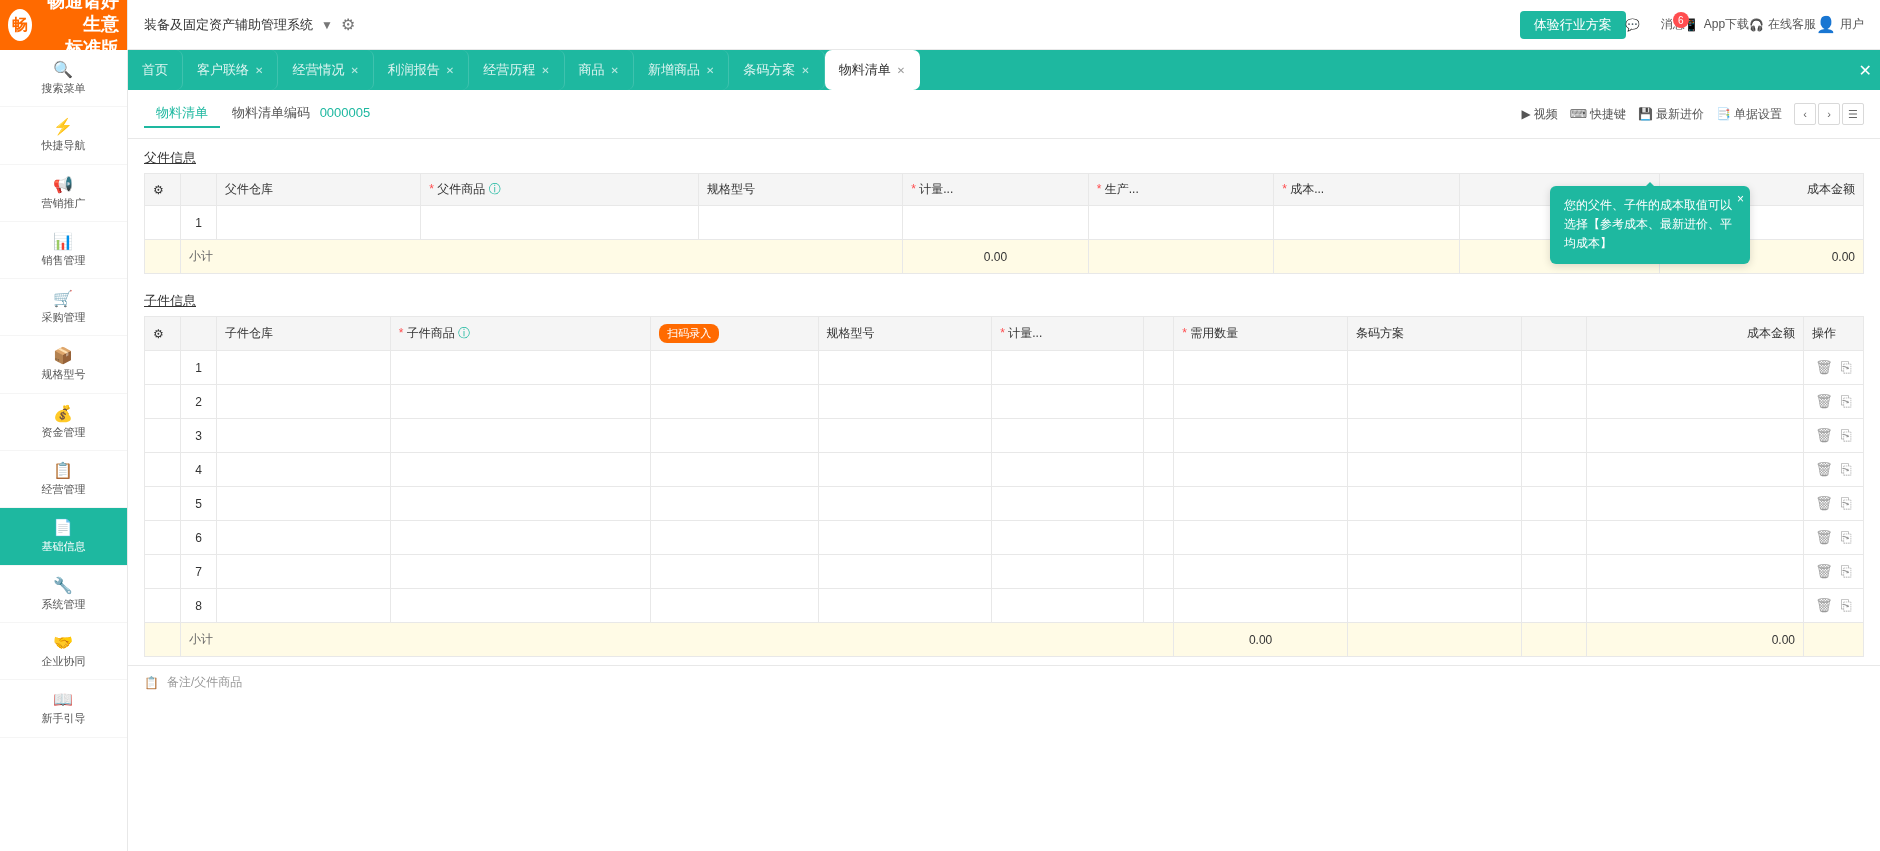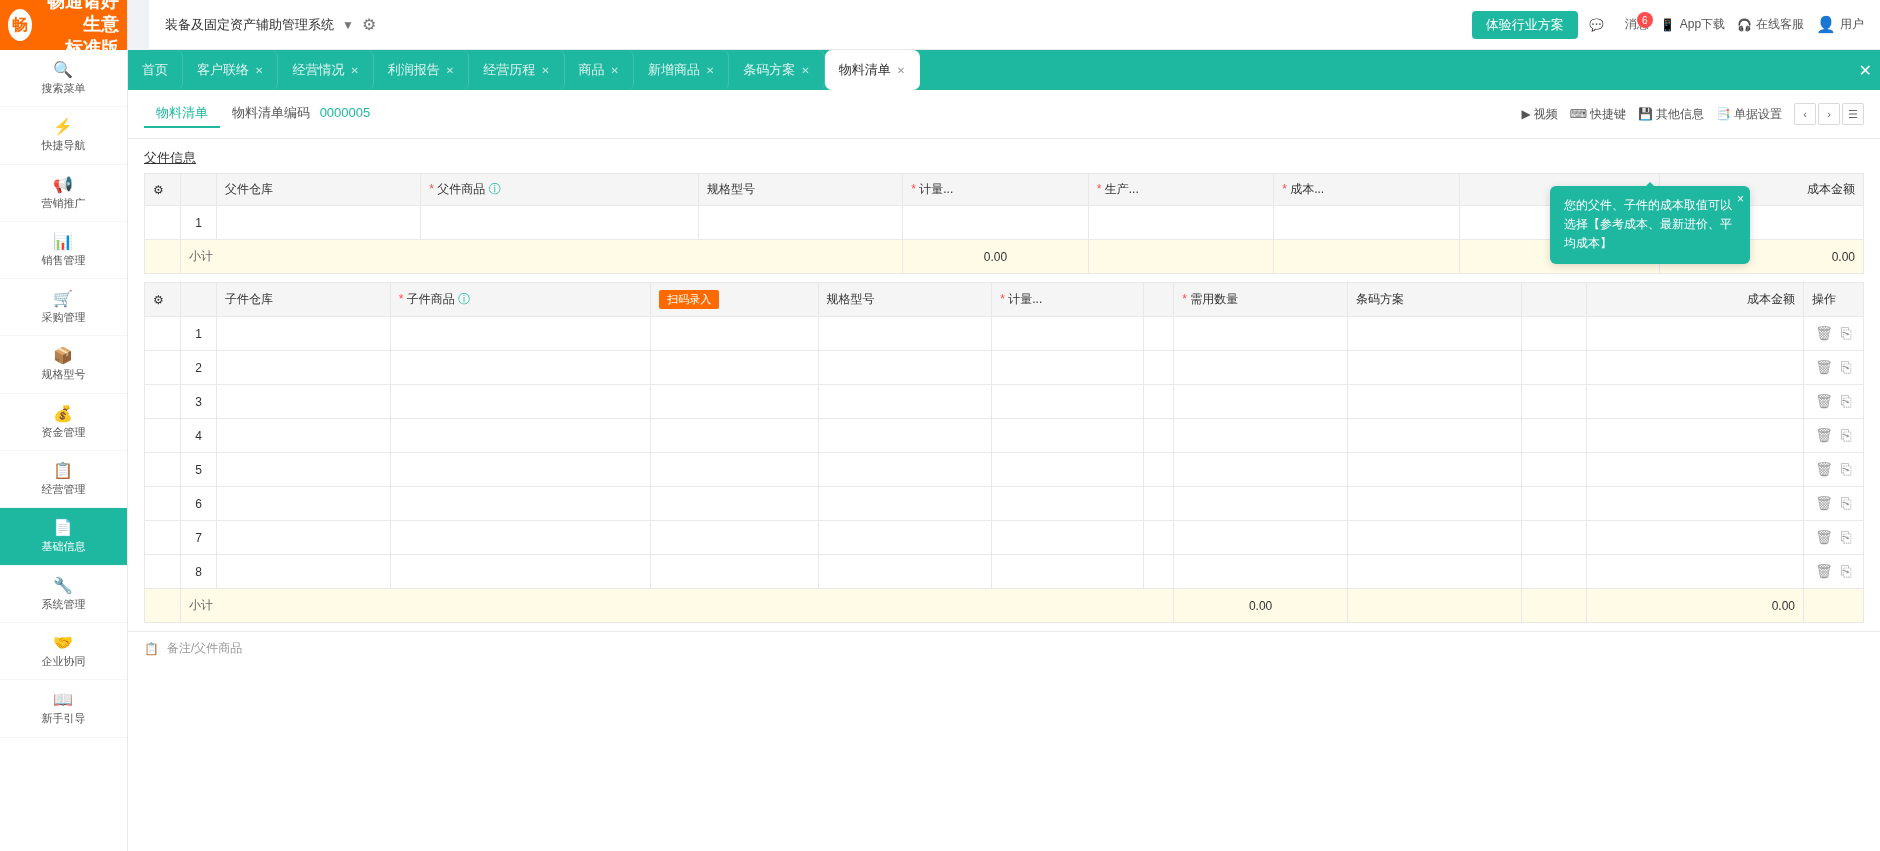--- a/index.html
+++ b/index.html
@@ -51,21 +51,20 @@
 
     
     .topbar {
       background: #fff;
       height: 50px;
       display: flex;
       align-items: center;
       padding: 0 16px;
       border-bottom: 1px solid #e8e8e8;
       justify-content: space-between;
-      margin-left: 21px;
     }
     .topbar-left { display: flex; align-items: center; gap: 8px; }
     .topbar-btn {
       background: #1eb8a0;
       color: #fff;
       border: none;
       border-radius: 4px;
       padding: 5px 14px;
       cursor: pointer;
       font-size: 13px;
@@ -191,21 +190,21 @@
     .required { color: #ff4d4f; }
     .col-num { width: 36px; text-align: center; color: #999; }
     .col-settings { width: 36px; text-align: center; }
     .col-actions { width: 60px; text-align: center; white-space: nowrap; }
     .action-icon { cursor: pointer; color: #999; font-size: 14px; margin: 0 2px; }
 
     .scan-btn {
       background: #ff6a00;
       color: #fff;
       border: none;
-      border-radius: 2px;
+      border-radius: 8px;
       padding: 2px 8px;
       font-size: 11px;
       cursor: pointer;
       white-space: nowrap;
     }
 
     
     .tooltip-box {
       position: absolute;
       top: 90px;
@@ -327,21 +326,21 @@
 </div>
 
 <div class="main">
 
   <div class="topbar">
     <div class="topbar-left">
       <span style="color:#333;font-size:13px;">装备及固定资产辅助管理系统</span>
       <span style="font-size:12px;color:#777;cursor:pointer;">▼</span>
       <span style="font-size:16px;color:#777;cursor:pointer;">⚙</span>
     </div>
-    <div style="display:flex;gap:12px;align-items:center;">
+    <div style="display:flex;align-items:center;">
       <button class="topbar-btn">体验行业方案</button>
       <div class="topbar-icon-btn badge-wrap">
         <span>💬</span>
         <span class="badge">6</span>
         <span style="margin-left:16px;">消息</span>
       </div>
       <div class="topbar-icon-btn">
         <span>📱</span>
         <span>App下载</span>
       </div>
@@ -409,21 +408,21 @@
         <div class="action-link">
           <span>▶</span>
           <span>视频</span>
         </div>
         <div class="action-link">
           <span>⌨</span>
           <span>快捷键</span>
         </div>
         <div class="action-link">
           <span>💾</span>
-          <span>其他信息</span>
+          <span>最新进价</span>
         </div>
         <div class="action-link">
           <span>📑</span>
           <span>单据设置</span>
         </div>
         <div class="pagination-btns">
           <button class="page-btn">‹</button>
           <button class="page-btn">›</button>
           <button class="page-btn">☰</button>
         </div>
@@ -472,20 +471,21 @@
             <td></td>
             <td></td>
             <td></td>
             <td style="font-weight:500;text-align:right;">0.00</td>
           </tr>
         </tbody>
       </table>
     </div>
 
     <div class="section" style="margin-top:8px;">
+      <div class="section-title">子件信息</div>
       <table class="data-table">
         <thead>
           <tr>
             <th class="col-settings">⚙</th>
             <th style="width:36px;"></th>
             <th style="min-width:80px;">子件仓库</th>
             <th style="min-width:120px;"><span class="required">*</span> 子件商品 <span style="color:#1eb8a0;cursor:pointer;">ⓘ</span></th>
             <th style="min-width:70px;"><button class="scan-btn">扫码录入</button></th>
             <th style="min-width:80px;">规格型号</th>
             <th style="min-width:70px;"><span class="required">*</span> 计量...</th>

